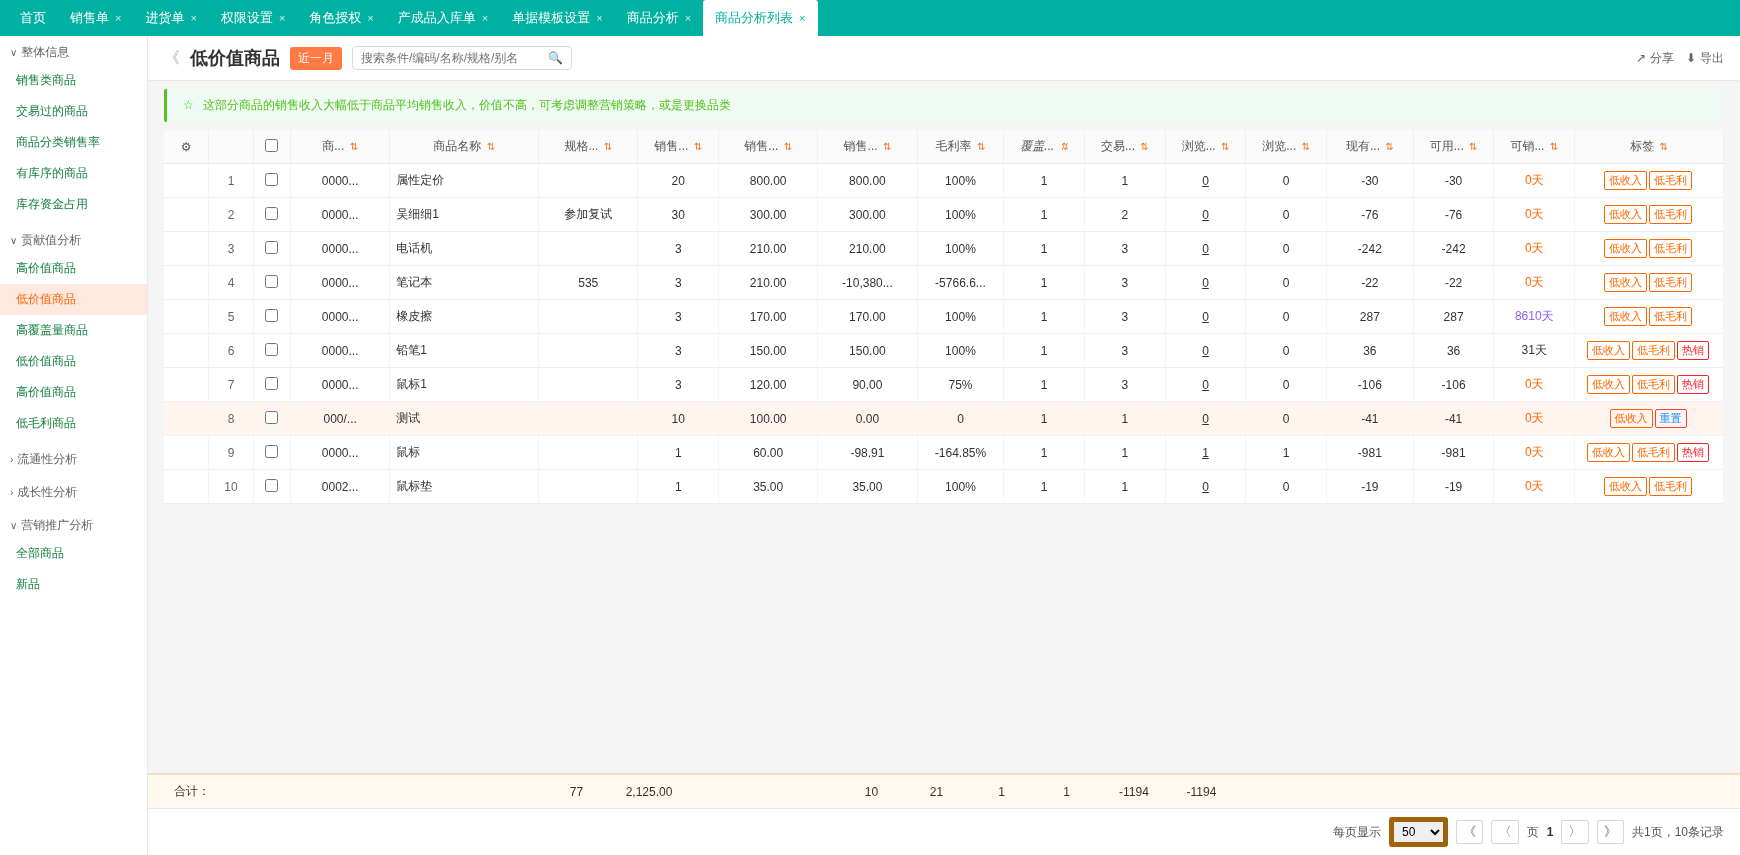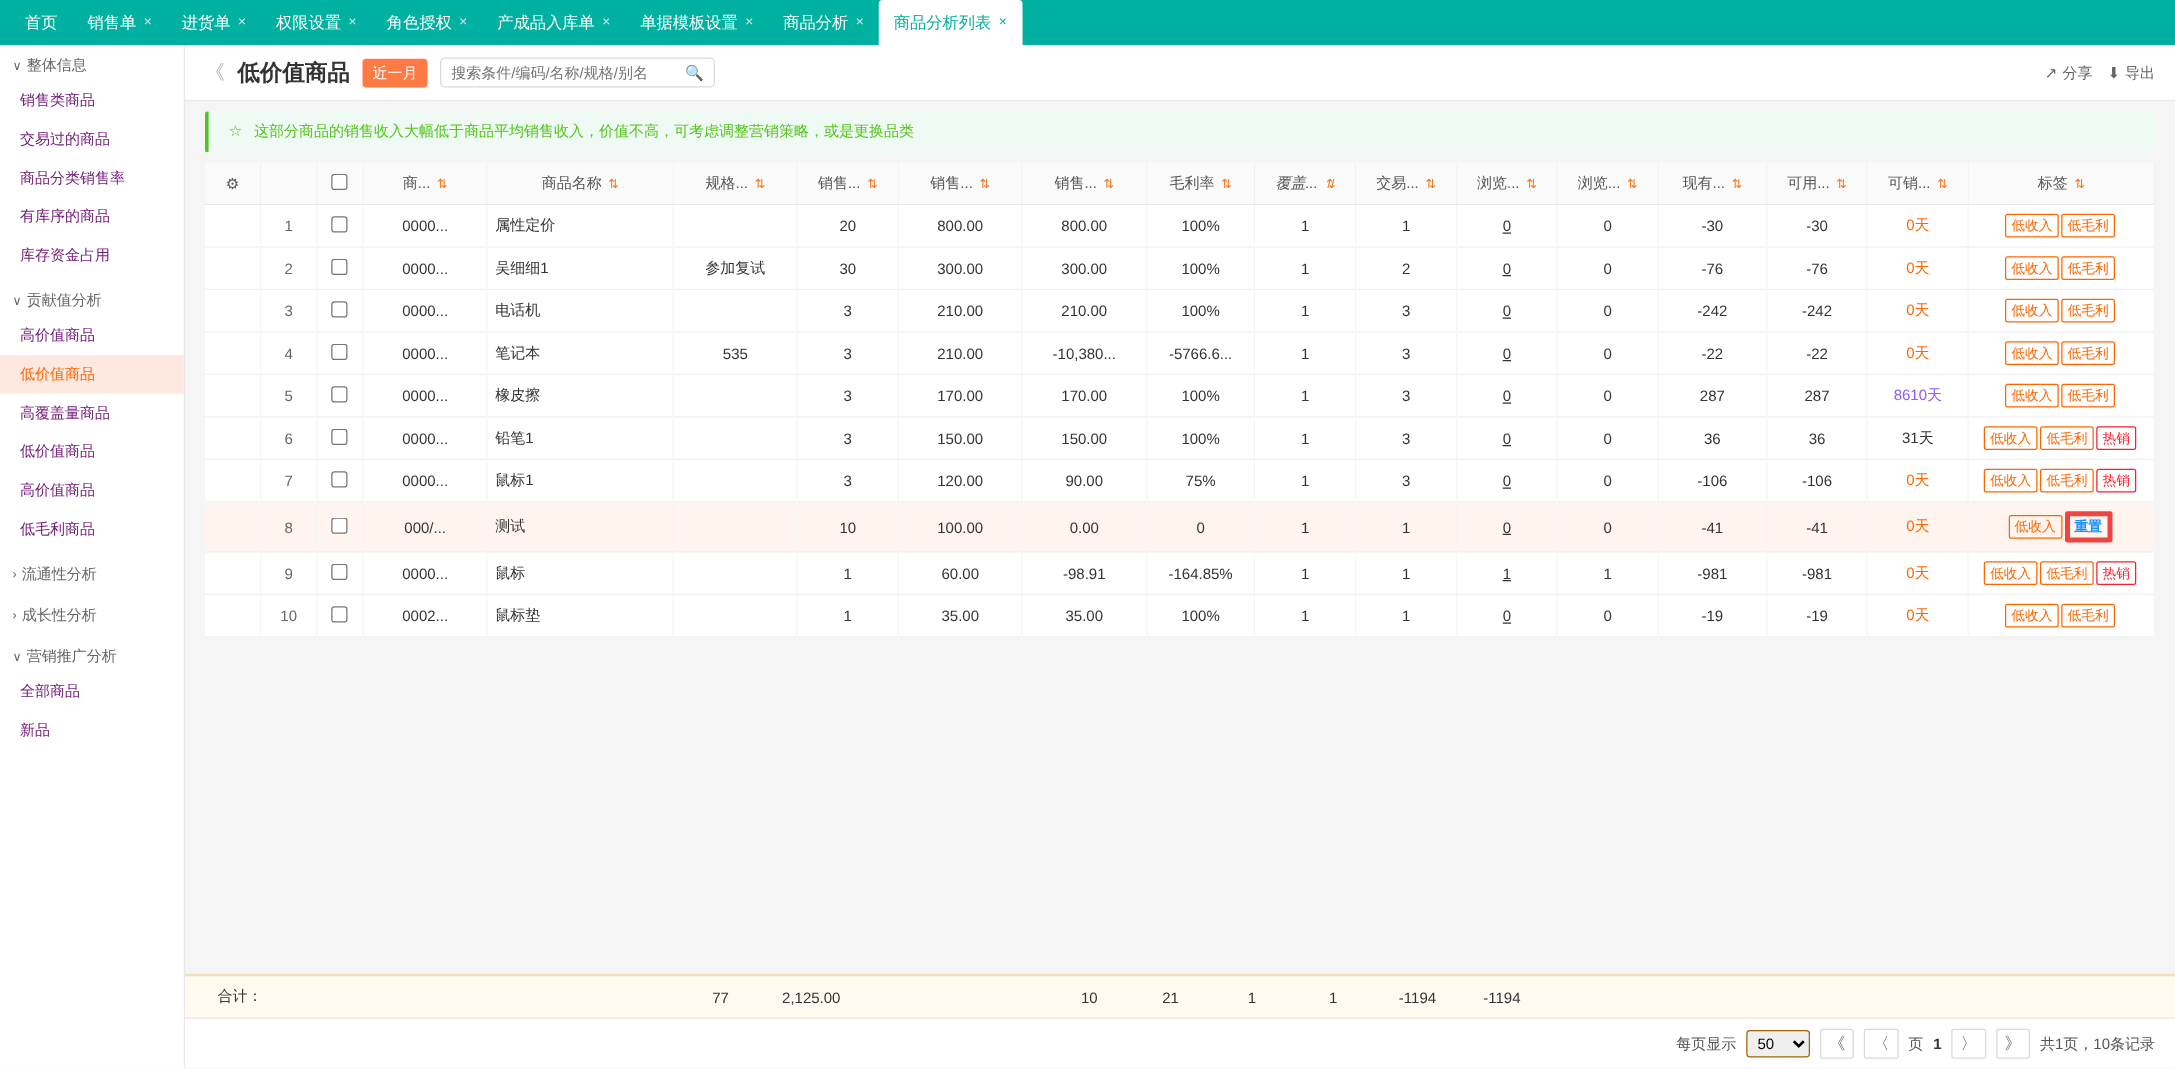--- a/index.html
+++ b/index.html
@@ -13,21 +13,21 @@
     .nav-item.active .close-x { color: #00b0a0; }
     .nav-home { color: #fff; font-size: 13px; padding: 0 12px; cursor: pointer; }
 
     
     .main-layout { display: flex; height: calc(855px - 36px); }
 
     
     .sidebar { width: 148px; background: #fff; border-right: 1px solid #e8e8e8; overflow-y: auto; flex-shrink: 0; }
     .sidebar-section-title { display: flex; align-items: center; padding: 8px 10px 4px; color: #666; font-size: 12px; }
     .sidebar-section-title .arrow { margin-right: 4px; font-size: 10px; }
-    .sidebar-item { padding: 7px 10px 7px 16px; color: #701a75; cursor: pointer; font-size: 12px; }
+    .sidebar-item { padding: 7px 10px 7px 16px; color: #15803d; cursor: pointer; font-size: 12px; }
     .sidebar-item.active { background: #ffe8e0; color: #ff6600; }
     .sidebar-section { margin-bottom: 4px; }
 
     
     .content-area { flex: 1; display: flex; flex-direction: column; overflow: hidden; }
 
     
     .page-header { display: flex; align-items: center; padding: 10px 16px; background: #fff; border-bottom: 1px solid #e8e8e8; gap: 10px; }
     .collapse-btn { color: #aaa; cursor: pointer; font-size: 16px; }
     .page-title { font-size: 18px; font-weight: bold; color: #333; }
@@ -57,21 +57,21 @@
     input[type="checkbox"] { cursor: pointer; }
 
     
     .totals-row { background: #fff9f0; border-top: 2px solid #f0e0c0; display: flex; align-items: center; padding: 8px 16px; font-size: 12px; }
     .totals-label { width: 220px; font-weight: 500; color: #333; padding-left: 10px; }
     .totals-values { display: flex; gap: 0; flex: 1; }
     .totals-cell { text-align: center; font-size: 12px; color: #333; }
 
     
     .pagination-area { background: #fff; border-top: 1px solid #e8e8e8; padding: 8px 16px; display: flex; align-items: center; justify-content: flex-end; gap: 8px; font-size: 12px; color: #555; }
-    .page-size-select { border: 1px solid #a16207; border-radius: 3px; padding: 2px 4px; font-size: 12px; }
+    .page-size-select { border: 5px solid #a16207; border-radius: 3px; padding: 2px 4px; font-size: 12px; }
     .page-nav-btn { cursor: pointer; color: #666; padding: 2px 6px; border: 1px solid #d9d9d9; border-radius: 2px; background: #fff; }
     .page-num { font-weight: bold; color: #333; }
 
     
     ::-webkit-scrollbar { width: 6px; height: 6px; }
     ::-webkit-scrollbar-track { background: #f1f1f1; }
     ::-webkit-scrollbar-thumb { background: #ccc; border-radius: 3px; }
 
     .th-settings { width: 36px; }
     .th-num { width: 36px; }
@@ -353,21 +353,21 @@
     <td>100.00</td>
     <td>0.00</td>
     <td>0</td>
     <td>1</td>
     <td>1</td>
     <td><span class="underline-link">0</span></td>
     <td>0</td>
     <td>-41</td>
     <td>-41</td>
     <td><span style="color:#ff6600">0天</span></td>
-    <td><span class="tag" style="color:#ff6600;border:1px solid #ff6600;">低收入</span><span class="tag" style="color:#1890ff;border:4px solid #ef4444;font-weight:bold;">重置</span></td>
+    <td><span class="tag" style="color:#ff6600;border:1px solid #ff6600;">低收入</span><span class="tag" style="color:#1890ff;border:1px solid #ef4444;">重置</span></td>
   </tr>
             <tr>
     <td></td>
     <td class="row-num">9</td>
     <td class="checkbox-cell"><input type="checkbox" style=""></td>
     <td>0000...</td>
     <td class="text-left">鼠标</td>
     <td></td>
     <td>1</td>
     <td>60.00</td>

